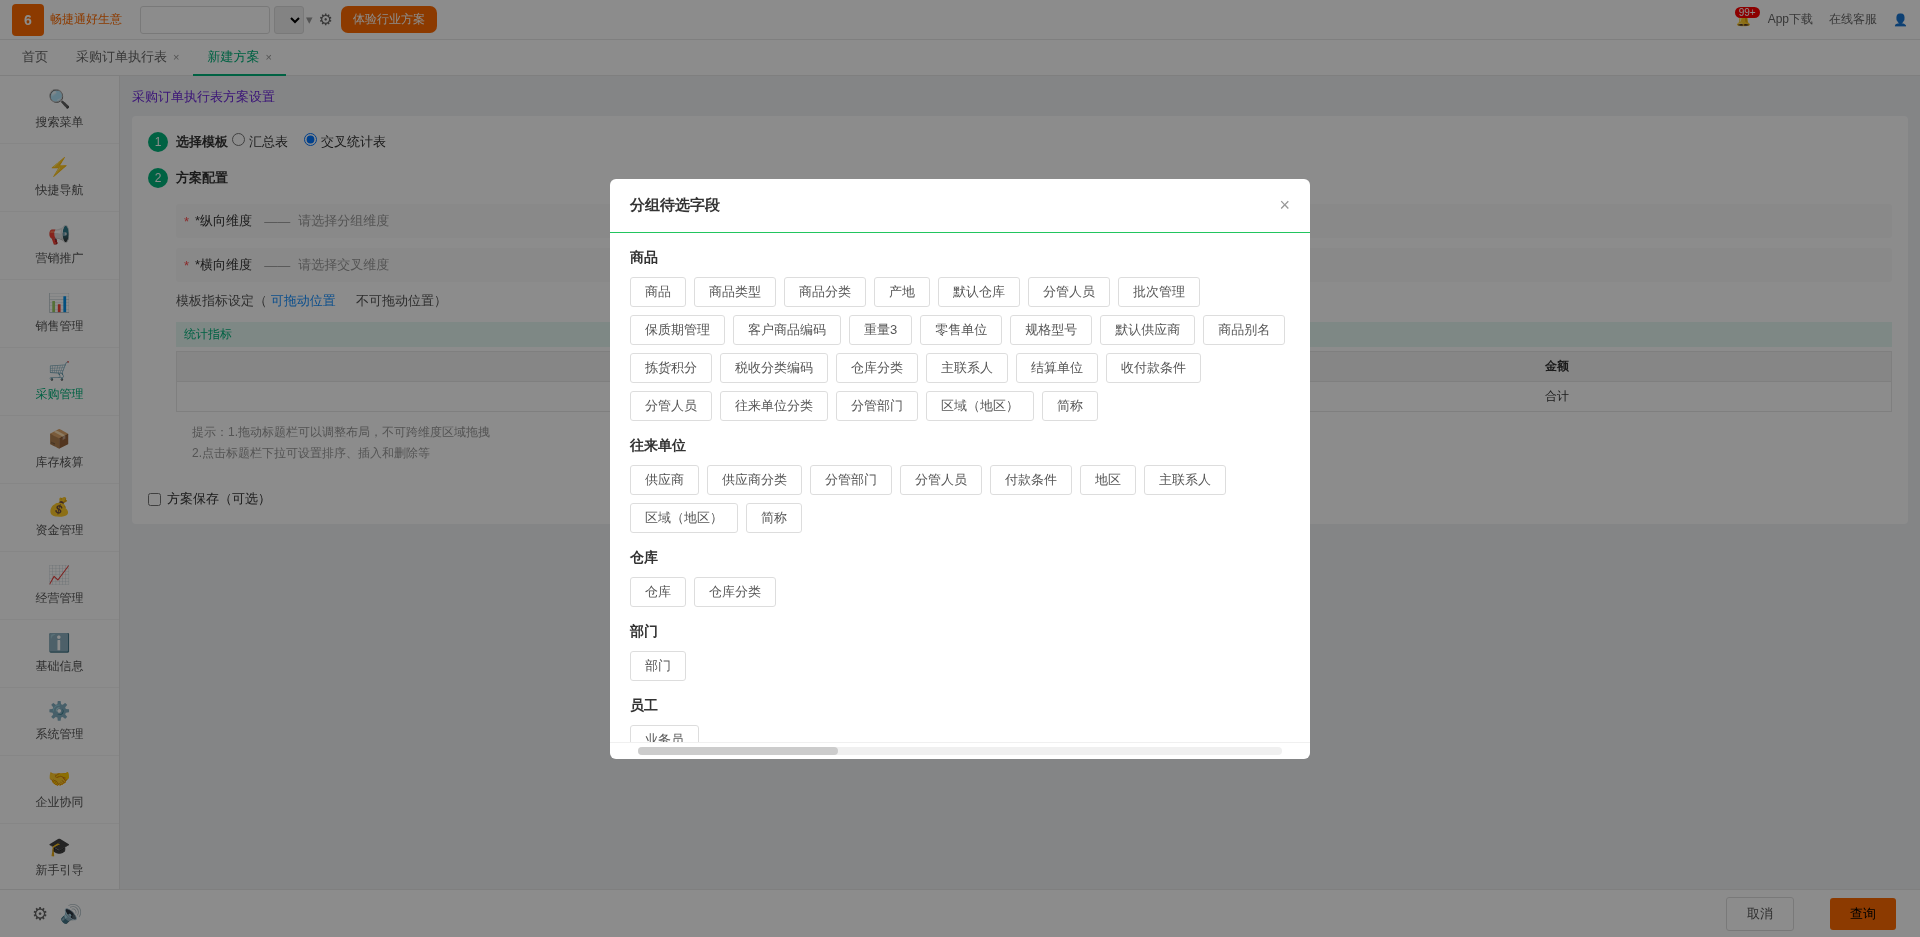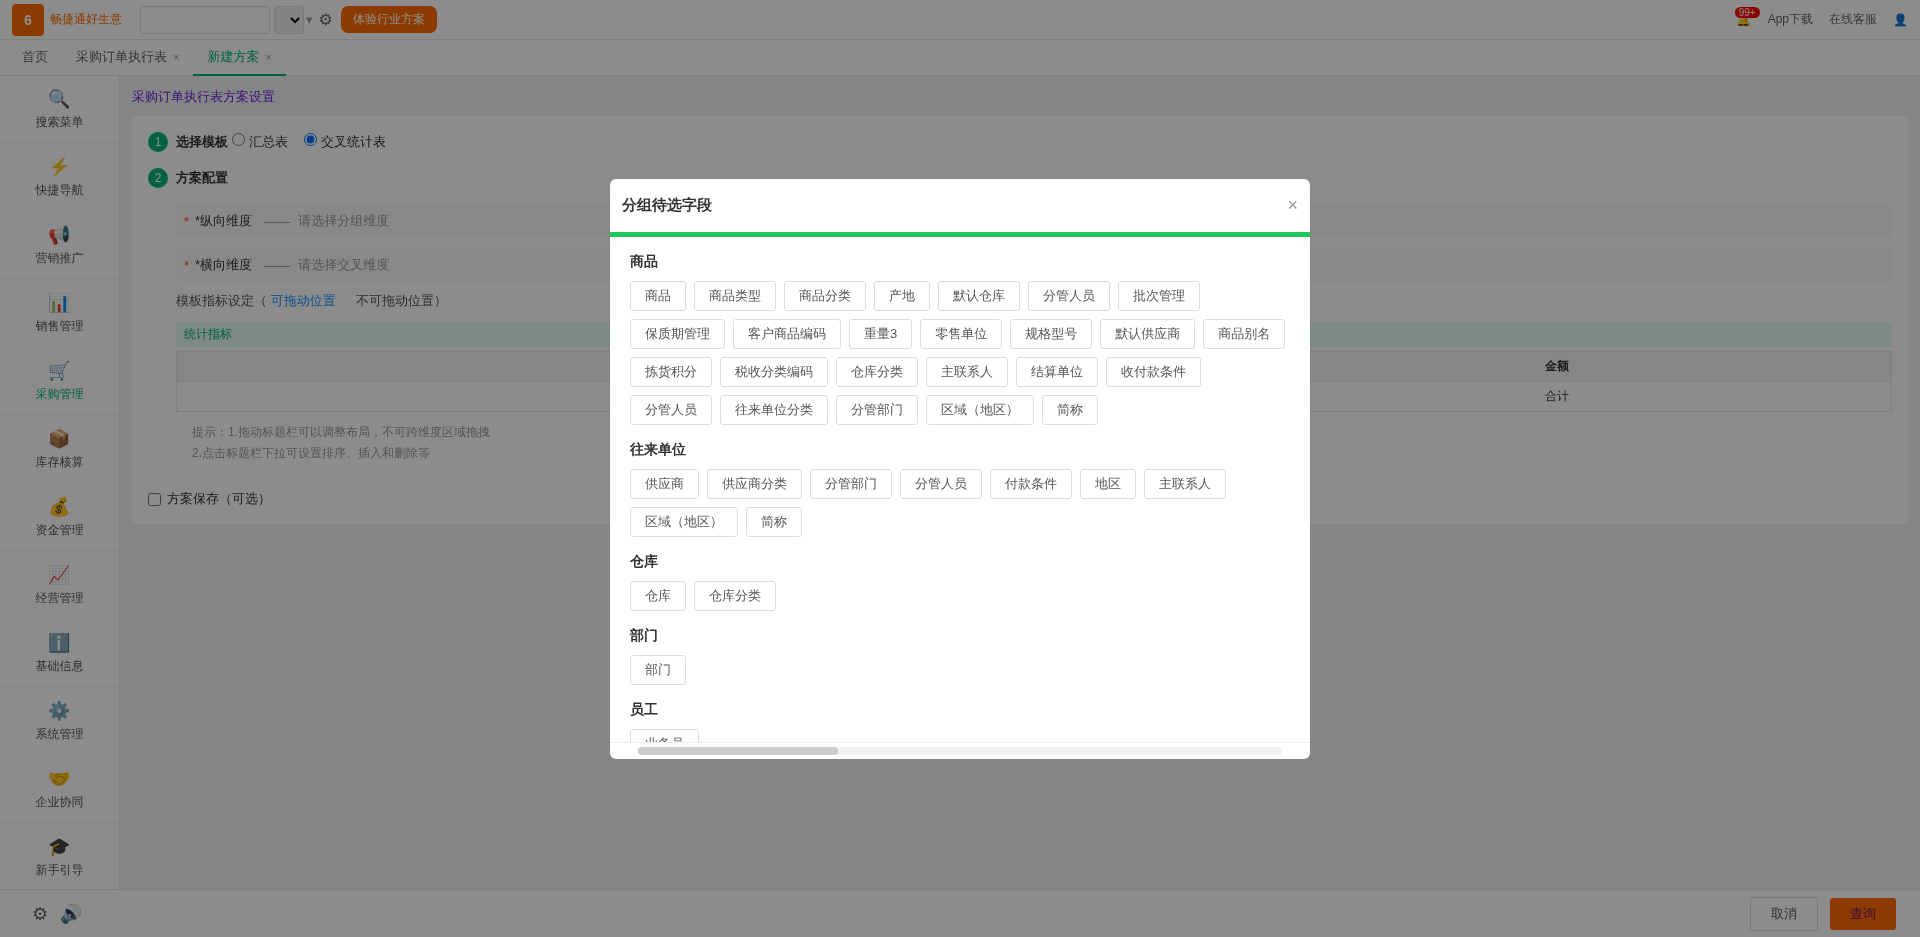--- a/index.html
+++ b/index.html
@@ -108,39 +108,39 @@
     .save-row { display: flex; align-items: center; margin-top: 28px; }
     .save-row input[type=checkbox] { margin-right: 6px; }
 
     
     .bottom-bar {
       position: fixed; bottom: 0; left: 0; right: 0; height: 48px;
       background: #fff; border-top: 1px solid #e8e8e8;
       display: flex; align-items: center; justify-content: flex-end; padding: 0 24px; gap: 12px;
     }
     .btn-cancel { padding: 7px 20px; border: 1px solid #ddd; border-radius: 3px; background: #fff; cursor: pointer; font-size: 13px; color: #555; margin-left: 40px; }
-    .btn-confirm { padding: 7px 20px; border: none; border-radius: 3px; background: #ff6b00; cursor: pointer; font-size: 13px; color: #701a75; }
+    .btn-confirm { padding: 7px 20px; border: none; border-radius: 3px; background: #ff6b00; cursor: pointer; font-size: 13px; color: #000000; margin-left: 24px; }
     .btn-settings { margin-left: 8px; color: #666; cursor: pointer; font-size: 18px; }
     .btn-volume { color: #666; cursor: pointer; font-size: 18px; }
 
     
     .modal-overlay {
       position: fixed; top: 0; left: 0; right: 0; bottom: 0;
       background: rgba(0,0,0,0.45); z-index: 200;
       display: flex; align-items: center; justify-content: center;
     }
 
     
     .modal {
       background: #fff; border-radius: 6px; width: 700px; max-height: 580px;
       display: flex; flex-direction: column; position: relative;
     }
     .modal-header {
       display: flex; align-items: center; justify-content: space-between;
-      padding: 16px 12px; border-bottom: 5px solid #22c55e;
+      padding: 16px 20px; border-bottom: 1px solid #22c55e;
     }
     .modal-title { font-size: 15px; font-weight: 600; }
     .modal-close { cursor: pointer; font-size: 18px; color: #999; }
     .modal-body {
       flex: 1; overflow-y: auto; padding: 16px 20px;
     }
 
     .field-section { margin-bottom: 16px; }
     .field-section-title { font-size: 14px; font-weight: 600; color: #333; margin-bottom: 10px; }
     .field-tags { display: flex; flex-wrap: wrap; gap: 8px; }

